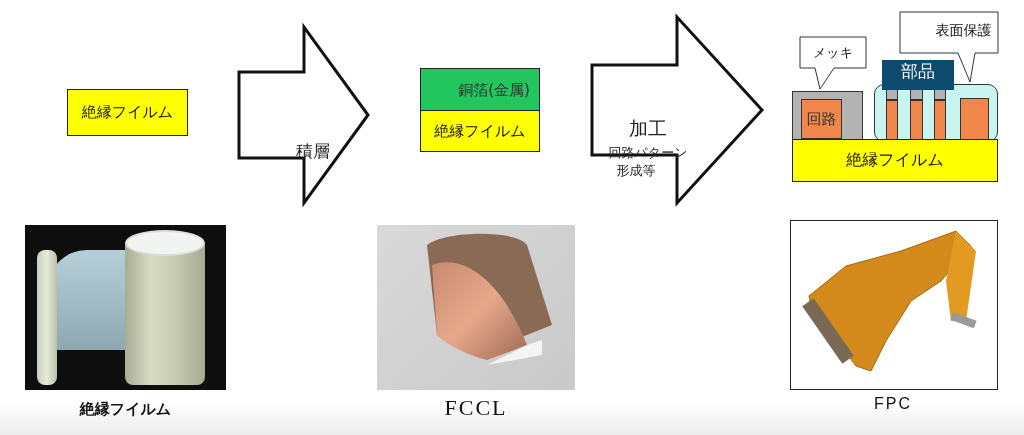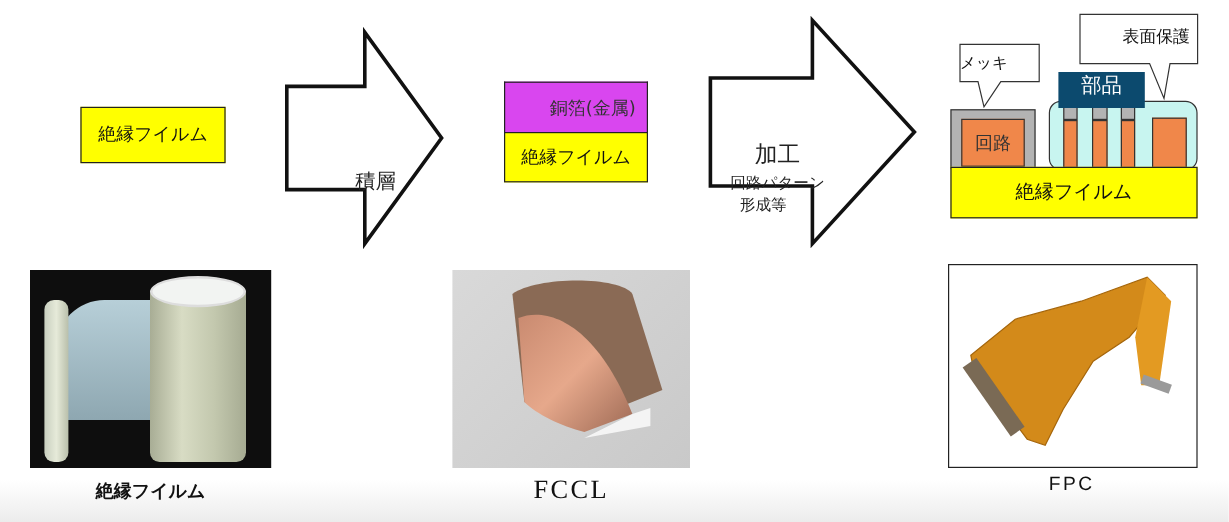--- a/index.html
+++ b/index.html
@@ -1,20 +1,20 @@
 <!DOCTYPE html>
 <html><head>
 <meta charset="utf-8">
 <style>
   html,body{margin:0;padding:0;}
   body{width:1024px;height:435px;position:relative;overflow:hidden;background:#fff;font-family:"DejaVu Sans","Liberation Sans",sans-serif;color:#111;}
   .abs{position:absolute;box-sizing:border-box;}
   .box{display:flex;align-items:center;justify-content:center;border:1.5px solid #222;font-size:15px;}
   .yellow{background:#ffff00;}
-  .copper{background:#d946ef;color:#333;padding-left:28px;}
+  .copper{background:#22c55e;color:#333;padding-left:28px;}
   svg.arrow{position:absolute;overflow:visible;}
   .arrow-text{position:absolute;text-align:center;color:#222;margin-top:36px;}
   .photo{position:absolute;overflow:hidden;}
   .caption{position:absolute;text-align:center;}
   .footer-fade{position:absolute;left:0;top:400px;width:1024px;height:35px;background:linear-gradient(to bottom,#ffffff,#ececec);}
 </style>
 </head>
 <body>
 
 <div class="abs box yellow" style="left:67px;top:89px;width:121px;height:47px;">
@@ -38,21 +38,21 @@
 </svg>
 <div class="arrow-text" style="left:598px;top:80px;width:100px;font-size:19px;">加工</div>
 <div class="arrow-text" style="left:598px;top:108px;width:100px;font-size:13px;">回路パターン</div>
 <div class="arrow-text" style="left:586px;top:126px;width:100px;font-size:13px;">形成等</div>
 
 <div>
 
   <div class="abs" style="left:874px;top:84px;width:124px;height:58px;background:#c8f5f0;border:1.5px solid #333;border-radius:10px;"></div>
 
   <div class="abs" style="left:792px;top:91px;width:71px;height:50px;background:#b3b3b3;border:1.5px solid #333;"></div>
-  <div class="abs" style="left:801px;top:99px;width:53px;height:40px;background:#f0874a;border:1.5px solid #333;display:flex;align-items:center;justify-content:center;font-size:15px;color:#333;">
+  <div class="abs" style="left:801px;top:99px;width:41px;height:40px;background:#f0874a;border:1.5px solid #333;display:flex;align-items:center;justify-content:center;font-size:15px;color:#333;">
     <span>回路</span>
   </div>
 
   <div class="abs" style="left:886px;top:88px;width:12px;height:12px;background:#b3b3b3;border:1px solid #333;"></div>
   <div class="abs" style="left:910px;top:88px;width:13px;height:12px;background:#b3b3b3;border:1px solid #333;"></div>
   <div class="abs" style="left:934px;top:88px;width:12px;height:12px;background:#b3b3b3;border:1px solid #333;"></div>
   <div class="abs" style="left:886px;top:100px;width:12px;height:40px;background:#f0874a;border:1px solid #333;"></div>
   <div class="abs" style="left:910px;top:100px;width:13px;height:40px;background:#f0874a;border:1px solid #333;"></div>
   <div class="abs" style="left:934px;top:100px;width:12px;height:40px;background:#f0874a;border:1px solid #333;"></div>
   <div class="abs" style="left:960px;top:98px;width:29px;height:42px;background:#f0874a;border:1px solid #333;"></div>
@@ -62,21 +62,21 @@
   </div>
 
   <div class="abs box yellow" style="left:792px;top:139px;width:206px;height:43px;font-size:16px;">
     <span>絶縁フイルム</span>
   </div>
 
   <svg class="arrow" style="left:0;top:0;" width="1" height="1">
     <polygon points="800,37 866,37 866,68 834,68 820,89 815,68 800,68" fill="#fff" stroke="#333" stroke-width="1"></polygon>
     <polygon points="900,12 998,12 998,53 975,53 970,82 958,53 900,53" fill="#fff" stroke="#333" stroke-width="1"></polygon>
   </svg>
-  <div class="abs" style="left:800px;top:44px;width:66px;font-size:13px;">メッキ</div>
+  <div class="abs" style="left:800px;top:44px;width:66px;text-align:center;font-size:13px;">メッキ</div>
   <div class="abs" style="left:900px;top:22px;width:98px;text-align:center;font-size:14px;padding-left:29px;">表面保護</div>
 </div>
 
 <div class="photo" style="left:25px;top:225px;width:201px;height:165px;background:#0e0e0e;">
   <div class="abs" style="left:22px;top:25px;width:120px;height:100px;background:linear-gradient(180deg,#b7cfd8,#8ea7b1);border-radius:40px 0 0 0;"></div>
   <div class="abs" style="left:12px;top:25px;width:20px;height:135px;background:linear-gradient(90deg,#c8cfbf,#e6ead9,#b9bfab);border-radius:8px;"></div>
   <div class="abs" style="left:100px;top:12px;width:80px;height:148px;background:linear-gradient(90deg,#a8ad95,#d8dcc4,#c3c8ae,#a6ab92);border-radius:8px;"></div>
   <div class="abs" style="left:100px;top:5px;width:80px;height:26px;background:#f2f4f2;border-radius:40px/13px;border:2px solid #ddd;"></div>
 </div>
 <div class="caption" style="left:25px;top:400px;width:201px;font-size:15px;font-weight:bold;">絶縁フイルム</div>

